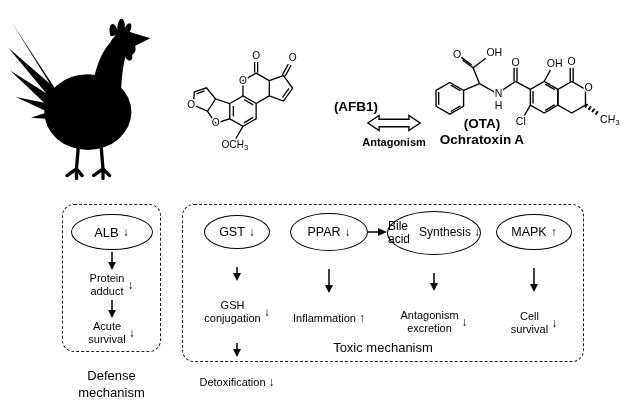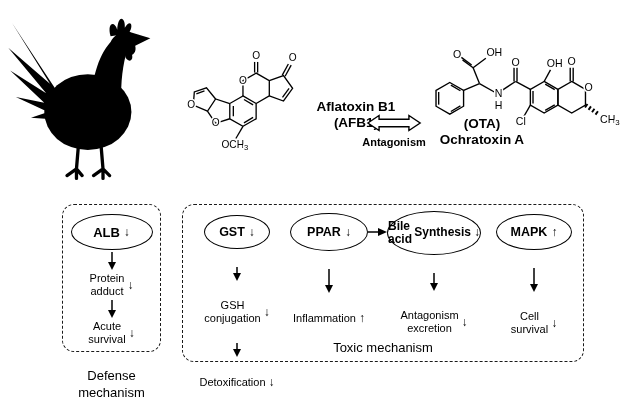--- a/index.html
+++ b/index.html
@@ -4,21 +4,21 @@
 <style>
   * { margin:0; padding:0; box-sizing:border-box; }
   html,body { background:#fff; }
   body { font-family:"Liberation Sans","DejaVu Sans",sans-serif; color:#000; }
   .canvas { position:relative; width:637px; height:400px; background:#fff; overflow:hidden; }
   .abs { position:absolute; }
   .molname { text-align:center; font-weight:bold; font-size:13.5px; line-height:1.2; }
   .relname { text-align:center; font-weight:bold; font-size:11px; }
   .dashedbox { position:absolute; border:1.6px dashed #1a1a1a; border-radius:12px; background:#fff; }
   .ellipse { border:1.6px solid #000; border-radius:50%; display:flex; align-items:center;
-             justify-content:center; gap:4px; font-weight:bold; background:#fff; }
+             justify-content:center; gap:4px; font-weight:normal; background:#fff; }
   .node-lines { display:flex; flex-direction:row; align-items:center; line-height:1.12; }
   .row { display:flex; align-items:center; gap:3px; }
   .step { display:flex; align-items:center; gap:3px; font-size:11px; line-height:1.18; text-align:center; }
   .step .lines { display:flex; flex-direction:column; align-items:center; }
   .dir { font-size:12px; }
   .col { position:absolute; display:flex; flex-direction:column; align-items:center; gap:18px; }
   .vflow { display:flex; flex-direction:column; align-items:center; gap:2px; }
   .caption { text-align:center; font-size:13px; line-height:1.3; }
   svg text { font-family:"Liberation Sans","DejaVu Sans",sans-serif; font-size:10px; fill:#000;
              paint-order:stroke; stroke:#fff; stroke-width:3px; stroke-linejoin:round; text-anchor:middle; }
@@ -66,21 +66,20 @@
       <text x="85" y="29">O</text>
       <text x="121" y="31">O</text>
       <text x="72" y="53">O</text>
       <text x="45" y="95">O</text>
       <text x="21" y="77">O</text>
       <text x="64" y="116"><tspan>OCH</tspan><tspan dy="2.5" font-size="7.5">3</tspan></text>
     </g>
   </svg>
 
   <div class="abs molname" style="left:300px;top:99px;width:112px;">
-    <div>Aflatoxin B1</div>
     <div>(AFB1)</div>
   </div>
 
   <svg class="abs" style="left:366px;top:112px;" width="56" height="22" viewBox="0 0 60 22">
     <polygon points="2,11 14,3 14,7 46,7 46,3 58,11 46,19 46,15 14,15 14,19" fill="#fff" stroke="#000" stroke-width="1.5" stroke-linejoin="miter"></polygon>
   </svg>
   <div class="abs relname" style="left:354px;top:136px;width:80px;">Antagonism</div>
 
   <svg class="abs" style="left:418px;top:33px;" width="212" height="118" viewBox="0 0 200 112" preserveAspectRatio="none">
     <g>

